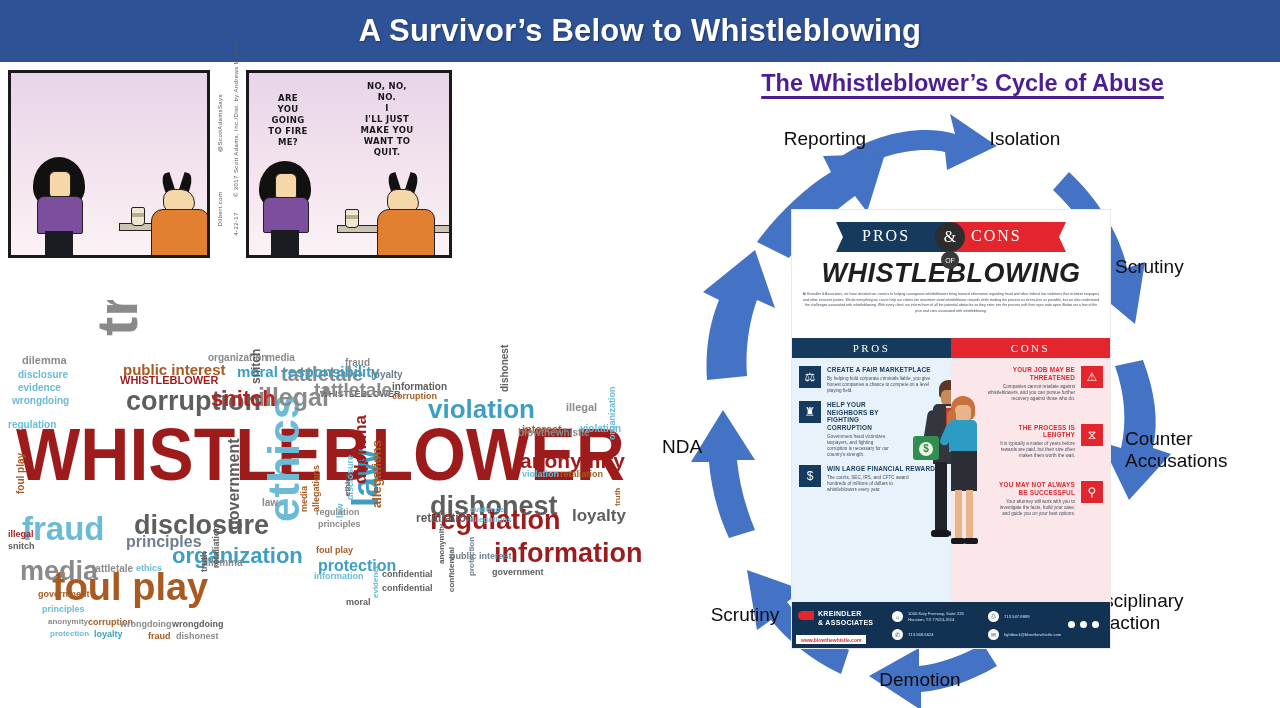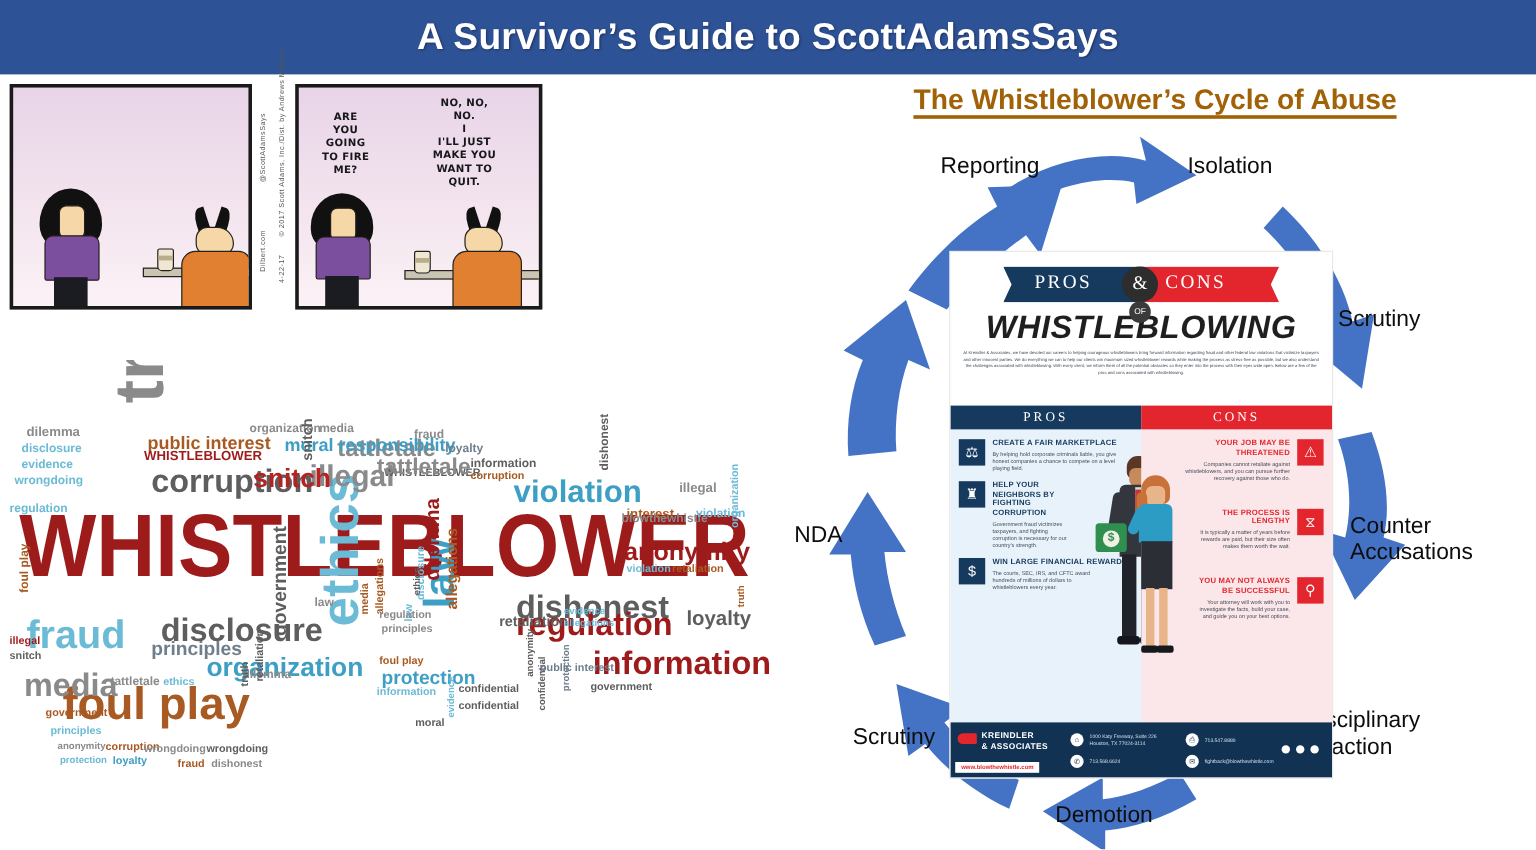--- a/index.html
+++ b/index.html
@@ -42,21 +42,21 @@
 
   
   #word-cloud{position:absolute;left:0px;top:300px;width:645px;height:370px;
       overflow:hidden;}
   .wc{position:absolute;white-space:nowrap;
       font-family:"Liberation Sans",sans-serif;font-weight:700;line-height:1;}
 
   
   #cycle-panel{position:absolute;left:645px;top:62px;width:635px;height:646px;}
   #cycle-title{position:absolute;left:0;top:8px;width:635px;text-align:center;
-      font-size:23.5px;font-weight:bold;color:#a16207;
+      font-size:23.5px;font-weight:bold;color:#4c1d95;
       text-decoration:underline;text-underline-offset:5px;
       text-decoration-thickness:2.5px;}
   .cyc-label{position:absolute;color:#0d0d0d;font-size:19px;line-height:22px;
       text-align:center;}
 
   
   #infographic{position:absolute;left:147px;top:148px;width:318px;height:438px;
       background:#ffffff;overflow:hidden;box-shadow:0 0 0 1px #e9e9e9;}
   #ig-ribbon{position:relative;margin:12px auto 0;width:230px;height:30px;}
   .rib-l{position:absolute;left:0;top:0;width:115px;height:30px;background:#153a5e;
@@ -107,21 +107,21 @@
   .fdot{position:absolute;width:11px;height:11px;border-radius:50%;
       background:#fff;color:#123253;font-size:6px;display:flex;
       align-items:center;justify-content:center;}
   .soc{position:absolute;width:7px;height:7px;border-radius:50%;background:#fff;}
   .person{position:absolute;}
 </style>
 </head>
 <body>
 
 <div id="header-bar">
-  <div id="header-title">A Survivor’s Guide to ScottAdamsSays</div>
+  <div id="header-title">A Survivor’s Below to Whistleblowing</div>
 </div>
 
 <div id="comic-strip">
 
   <div class="comic-panel panel-1">
 
     <div class="hair" style="left:22px;top:84px;width:52px;height:52px;"></div>
     <div class="face" style="left:38px;top:98px;width:20px;height:26px;border-radius:6px;"></div>
     <div class="body-pur" style="left:26px;top:123px;width:44px;height:36px;border-radius:7px 7px 2px 2px;"></div>
     <div class="legs" style="left:34px;top:158px;width:28px;height:24px;"></div>

